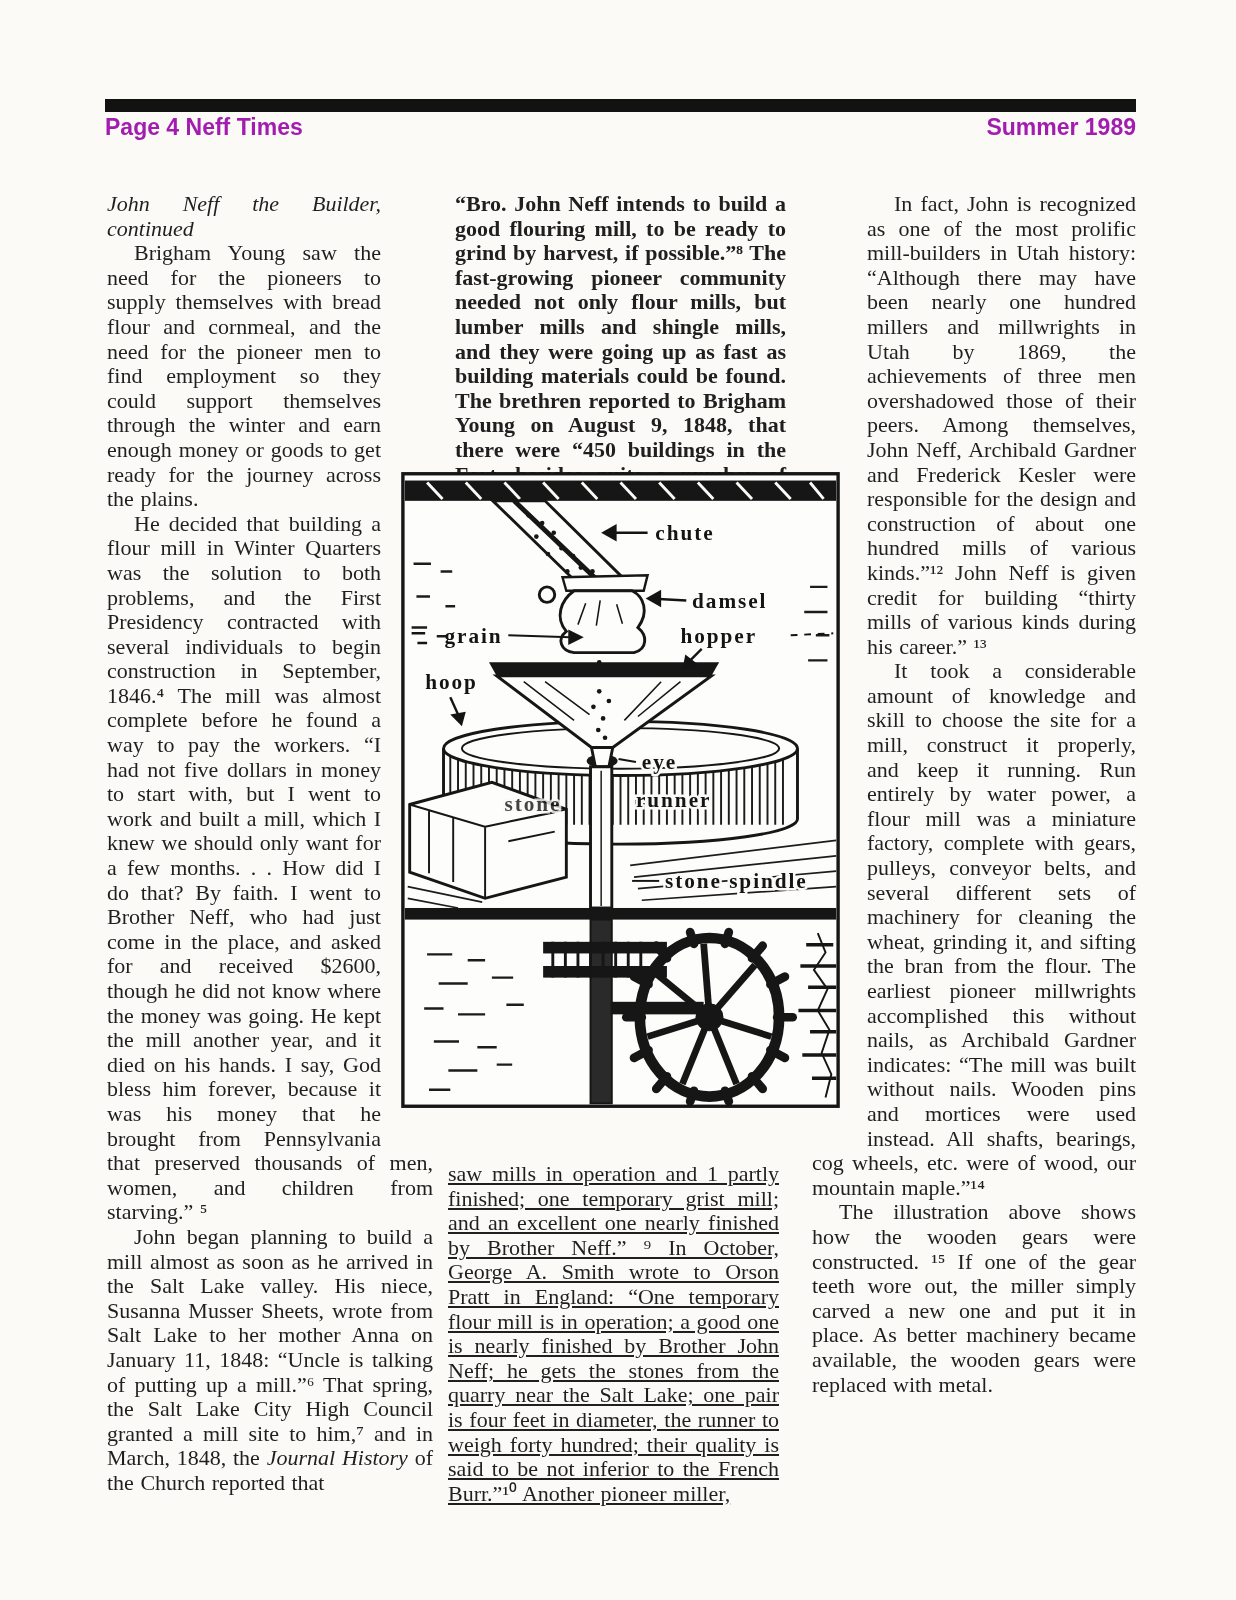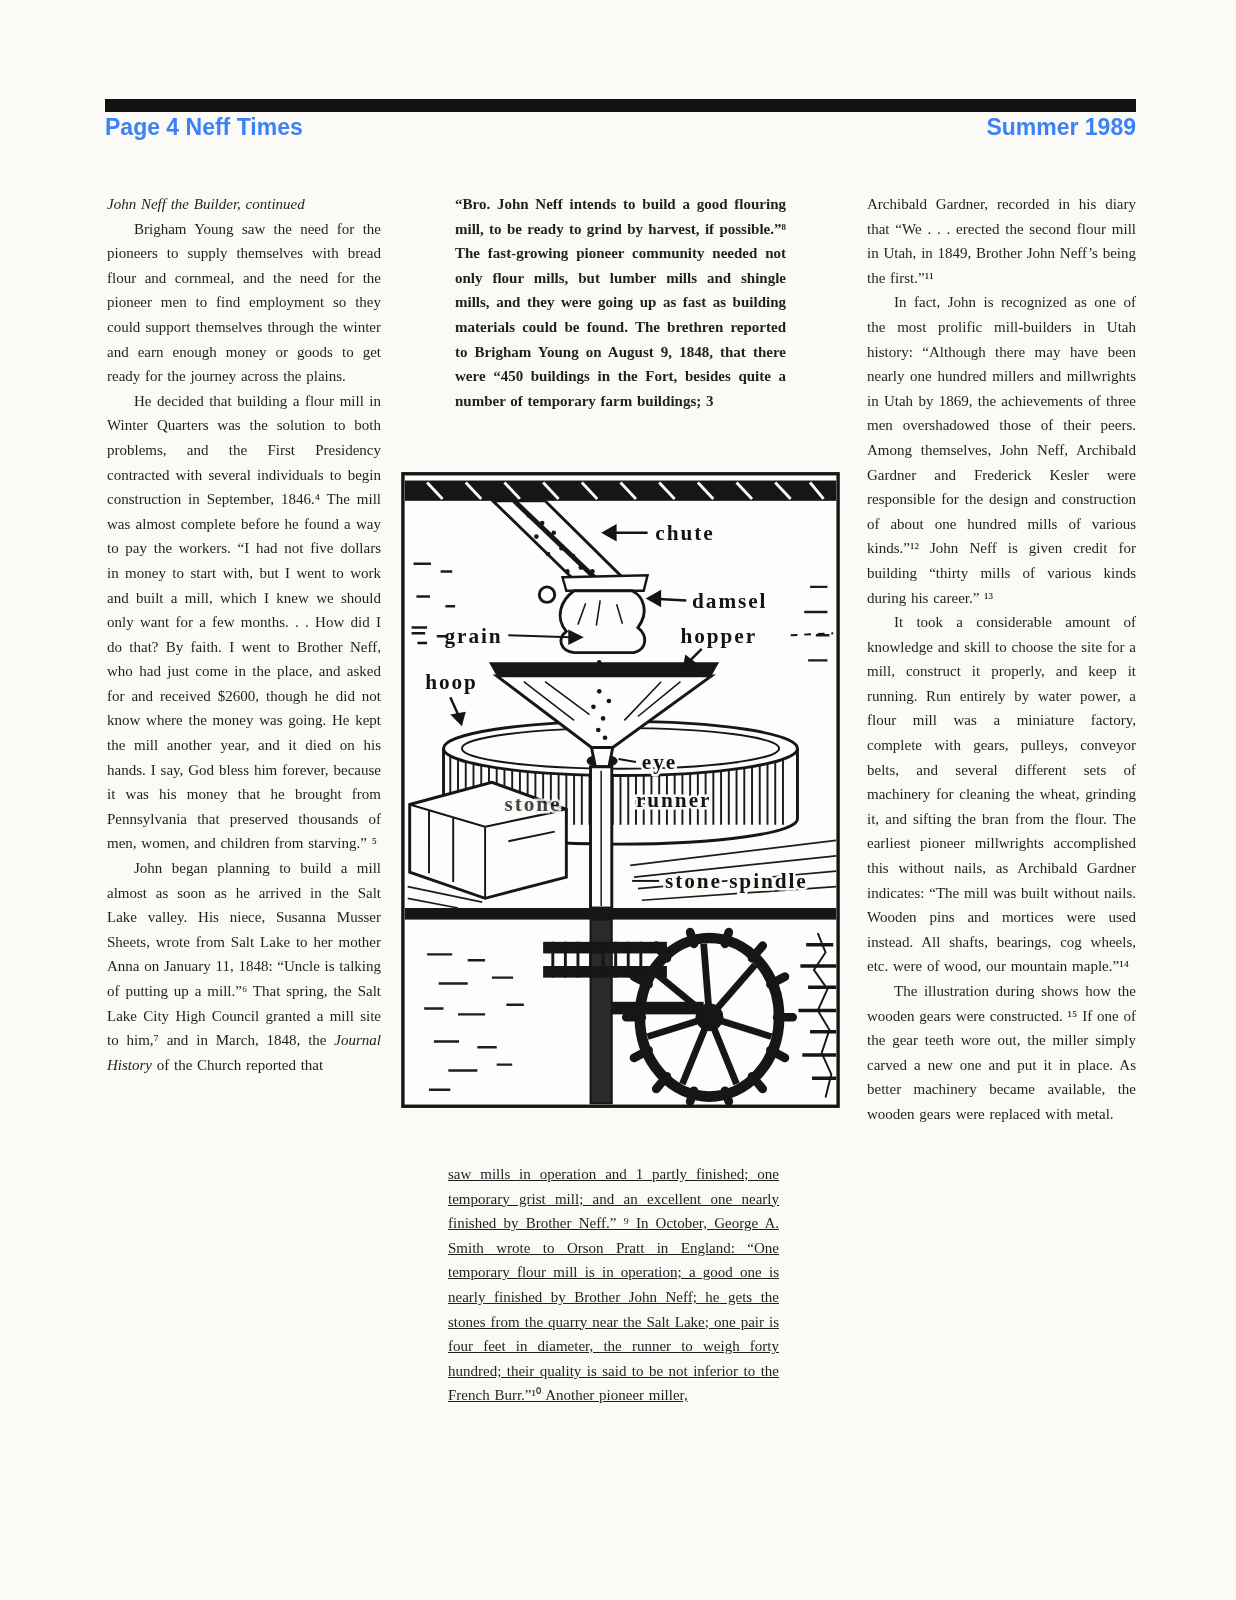--- a/index.html
+++ b/index.html
@@ -5,23 +5,23 @@
   html,body{margin:0;padding:0;background:#e8e8e6;}
   .page{
     position:relative; width:1236px; height:1600px; margin:0 auto;
     background:#fbfaf7; color:#1f1f1f;
     font-family:"Liberation Serif", serif;
     overflow:hidden;
   }
   
   .header-rule{position:absolute; left:105px; top:99px; width:1031px; height:13px; background:#121212;}
   .header-row{position:absolute; left:105px; top:114px; width:1031px; display:flex; justify-content:space-between;}
-  .header-title{font-family:"Liberation Sans", sans-serif; font-weight:bold; font-size:23px; color:#3b82f6;}
+  .header-title{font-family:"Liberation Sans", sans-serif; font-weight:bold; font-size:23px; color:#a21caf;}
   
-  .col{position:absolute; text-align:justify; font-size:15px; line-height:24.6px; word-spacing:1px;}
+  .col{position:absolute; text-align:justify; font-size:22px; line-height:24.6px; word-spacing:1px;}
   .col p{margin:0;}
   .ind{text-indent:27px;}
   .lead-italic{font-style:italic;}
   .col-left{left:107px; top:192px; width:326px;}
   .col-mid-top{left:455px; top:192px; width:331px;font-weight:bold;}
   .col-mid-bottom{left:448px; top:1162px; width:331px;text-decoration:underline;}
   .col-right{left:812px; top:192px; width:324px;}
   .wrap-spacer-right{float:right; width:52px; height:682px; margin-top:262px;}
   .wrap-spacer-left{float:left; width:55px; height:690px; margin-top:266px;}
   .continued-line{font-style:italic; text-align:right; padding-right:6px;}
@@ -53,24 +53,23 @@
   <div class="col col-mid-top">
     <p>“Bro. John Neff intends to build a good flouring mill, to be ready to grind by harvest, if possible.”⁸ The fast-growing pioneer community needed not only flour mills, but lumber mills and shingle mills, and they were going up as fast as building materials could be found.  The brethren reported to Brigham Young on August 9, 1848, that there were “450 buildings in the Fort, besides quite a number of temporary farm buildings; 3</p>
   </div>
 
   <div class="col col-mid-bottom">
     <p>saw mills in operation and 1 partly finished; one temporary grist mill; and an excellent one nearly finished by Brother Neff.” ⁹ In October,  George A. Smith wrote to Orson Pratt in England: “One temporary flour mill is in operation; a good one is nearly finished by Brother John Neff; he gets the stones from the quarry near the Salt Lake; one pair is four feet in diameter, the runner to weigh forty hundred; their quality is said to be not inferior to the French Burr.”¹⁰    Another pioneer miller,</p>
   </div>
 
   <div class="col col-right">
     <div class="wrap-spacer-left"></div>
-    <p>Archibald Gardner, recorded in his diary that “We . . . erected the second flour mill in Utah, in 1849, Brother John Neff’s being the first.”¹¹</p>
     <p class="ind">In fact, John is recognized as one of the most prolific mill-builders in Utah history:  “Although there may have been nearly one hundred millers and millwrights in Utah by 1869, the achievements of three men overshadowed those of their peers. Among themselves, John Neff, Archibald Gardner and Frederick Kesler were responsible for the design and construction of about one hundred mills of various kinds.”¹² John Neff is given credit for building  “thirty mills of various kinds during his career.” ¹³</p>
     <p class="ind">It took a considerable amount of knowledge and skill to choose the site for a mill, construct it properly, and keep it running. Run entirely by water power, a flour mill was a miniature factory, complete with gears, pulleys, conveyor belts, and several different sets of machinery for cleaning the wheat, grinding it, and sifting the bran from the flour. The earliest pioneer millwrights accomplished this without nails, as Archibald Gardner indicates: “The mill was built without nails. Wooden pins and mortices were used instead. All shafts, bearings, cog wheels, etc. were of wood, our mountain maple.”¹⁴</p>
-    <p class="ind">The illustration during shows how the wooden gears were constructed. ¹⁵ If one of the gear teeth wore out, the miller simply carved a new one and put it in place. As better machinery became available, the wooden gears were replaced with metal.</p>
+    <p class="ind">The illustration above shows how the wooden gears were constructed. ¹⁵ If one of the gear teeth wore out, the miller simply carved a new one and put it in place. As better machinery became available, the wooden gears were replaced with metal.</p>
   </div>
 
   <div class="figure-box">
     <svg width="441" height="652" viewBox="0 0 456 660" xmlns="http://www.w3.org/2000/svg">
 
       <rect x="3" y="3" width="450" height="654" fill="#fdfdfb" stroke="#161616" stroke-width="3.5"></rect>
 
       <g>
         <rect x="5" y="10" width="446" height="21" fill="#161616"></rect>
         <path d="M28,12 l16,17 M68,12 l16,17 M108,12 l16,17 M148,12 l16,17 M188,12 l16,17 M228,12 l16,17 M268,12 l16,17 M308,12 l16,17 M348,12 l16,17 M388,12 l16,17 M424,12 l14,17" stroke="#fbfaf7" stroke-width="3" fill="none"></path>

